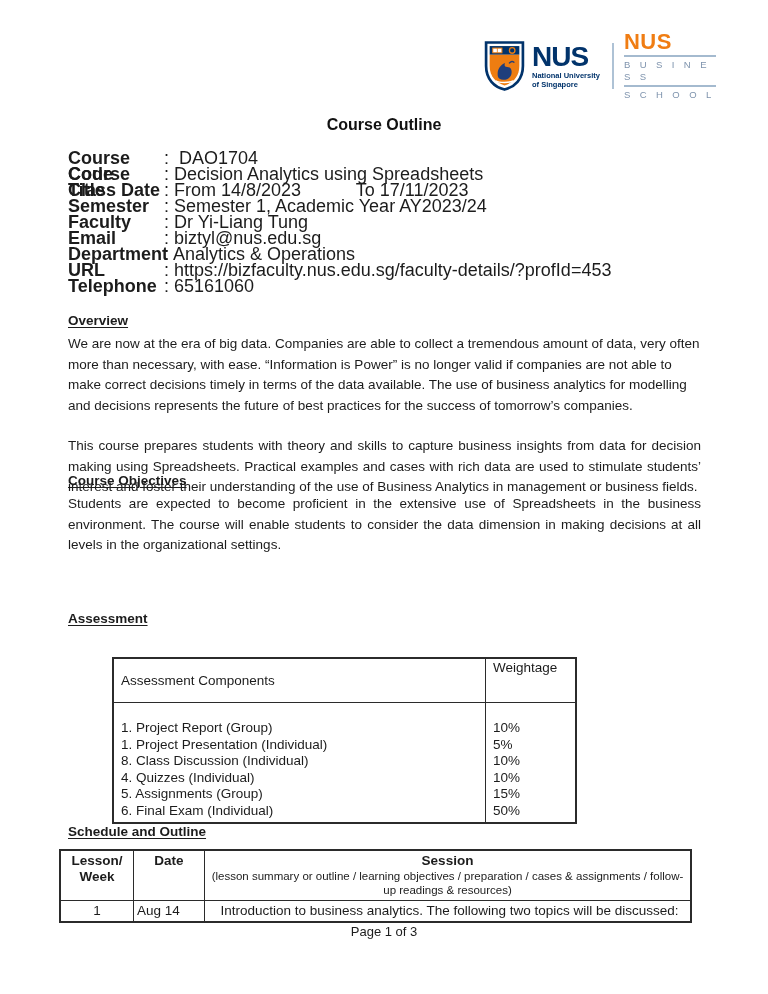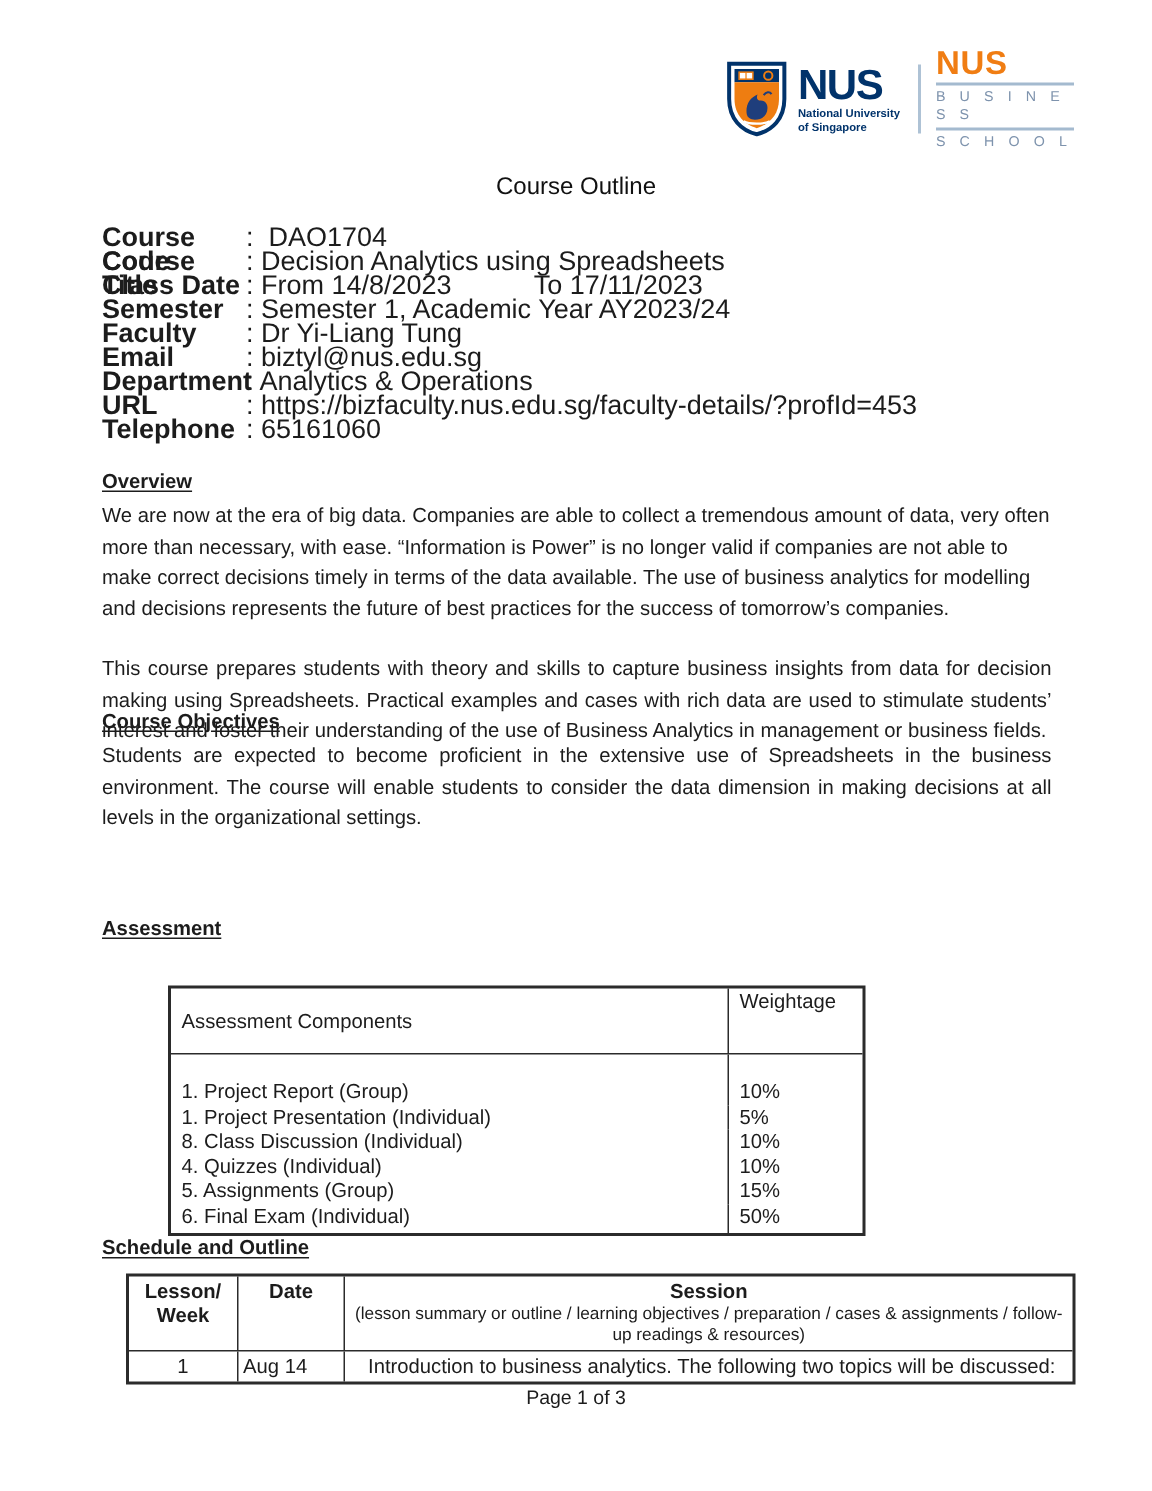--- a/index.html
+++ b/index.html
@@ -14,21 +14,21 @@
   .nus-left{margin-left:5px;display:flex;flex-direction:column;}
   .nus-big{font-size:28px;font-weight:bold;color:#01336b;letter-spacing:-1px;line-height:28px;}
   .nus-sub{font-size:7.5px;color:#01336b;line-height:9px;font-weight:bold;}
   .logo-divider{width:2px;height:46px;background:#aec2d5;margin:0 10px 0 12px;}
   .bs{display:flex;flex-direction:column;width:92px;}
   .bs-nus{font-size:22px;font-weight:bold;color:#f07d13;line-height:22px;letter-spacing:0.5px;}
   .bs-line{height:2px;background:#a4bacf;margin:2px 0;}
   .bs-word{font-size:9.5px;letter-spacing:3.4px;color:#7e93ad;line-height:12px;}
   
   .title{position:absolute;top:116px;left:0;width:100%;text-align:center;
-         font-size:16px;font-weight:normal;color:#111;}
+         font-size:16px;font-weight:bold;color:#111;}
   
   .details{position:absolute;top:150px;left:68px;font-size:18px;}
   .drow{display:flex;height:16px;line-height:16px;}
   .dlabel{font-weight:bold;width:96px;flex:0 0 auto;}
   .dvalue{white-space:pre;}
   
   .section-heading{font-size:13.5px;font-weight:bold;text-decoration:underline;text-underline-offset:2px;}
   .overview{position:absolute;top:313px;left:68px;width:633px;}
   .overview p{margin:6px 0 0 0;font-size:13.5px;line-height:20.5px;}
   .overview p.justified{margin-top:20px;text-align:justify;}
@@ -40,21 +40,21 @@
           font-size:13.5px;box-sizing:border-box;}
   .a-hrow{display:flex;border-bottom:1.5px solid #2b2b2b;}
   .a-c1{width:372px;flex:0 0 auto;border-right:1.5px solid #2b2b2b;padding:14px 7px;box-sizing:border-box;}
   .a-c2{flex:1;padding:1px 7px;}
   .a-brow{display:flex;}
   .a-brow .a-c1,.a-brow .a-c2{padding-top:0;padding-bottom:0;line-height:16.5px;}
   .a-spacer .a-c1,.a-spacer .a-c2{height:17px;}
   .a-last .a-c1,.a-last .a-c2{padding-bottom:3px;}
   
   .schedule-heading{position:absolute;top:824px;left:68px;}
-  .stable{position:absolute;top:849px;left:84px;width:633px;border:2px solid #2b2b2b;
+  .stable{position:absolute;top:849px;left:59px;width:633px;border:2px solid #2b2b2b;
           font-size:13.5px;box-sizing:border-box;}
   .s-hrow{display:flex;border-bottom:1.5px solid #2b2b2b;text-align:center;}
   .s-c1{width:73px;flex:0 0 auto;border-right:1.5px solid #2b2b2b;box-sizing:border-box;}
   .s-c2{width:71px;flex:0 0 auto;border-right:1.5px solid #2b2b2b;box-sizing:border-box;}
   .s-c3{flex:1;}
   .s-hrow .s-c1,.s-hrow .s-c2{font-weight:bold;padding-top:2px;line-height:16px;}
   .s-hrow .s-c3{padding:2px 6px 3px 6px;}
   .session-title{font-weight:bold;line-height:16px;}
   .session-sub{font-size:11.5px;line-height:14px;}
   .s-brow{display:flex;}

